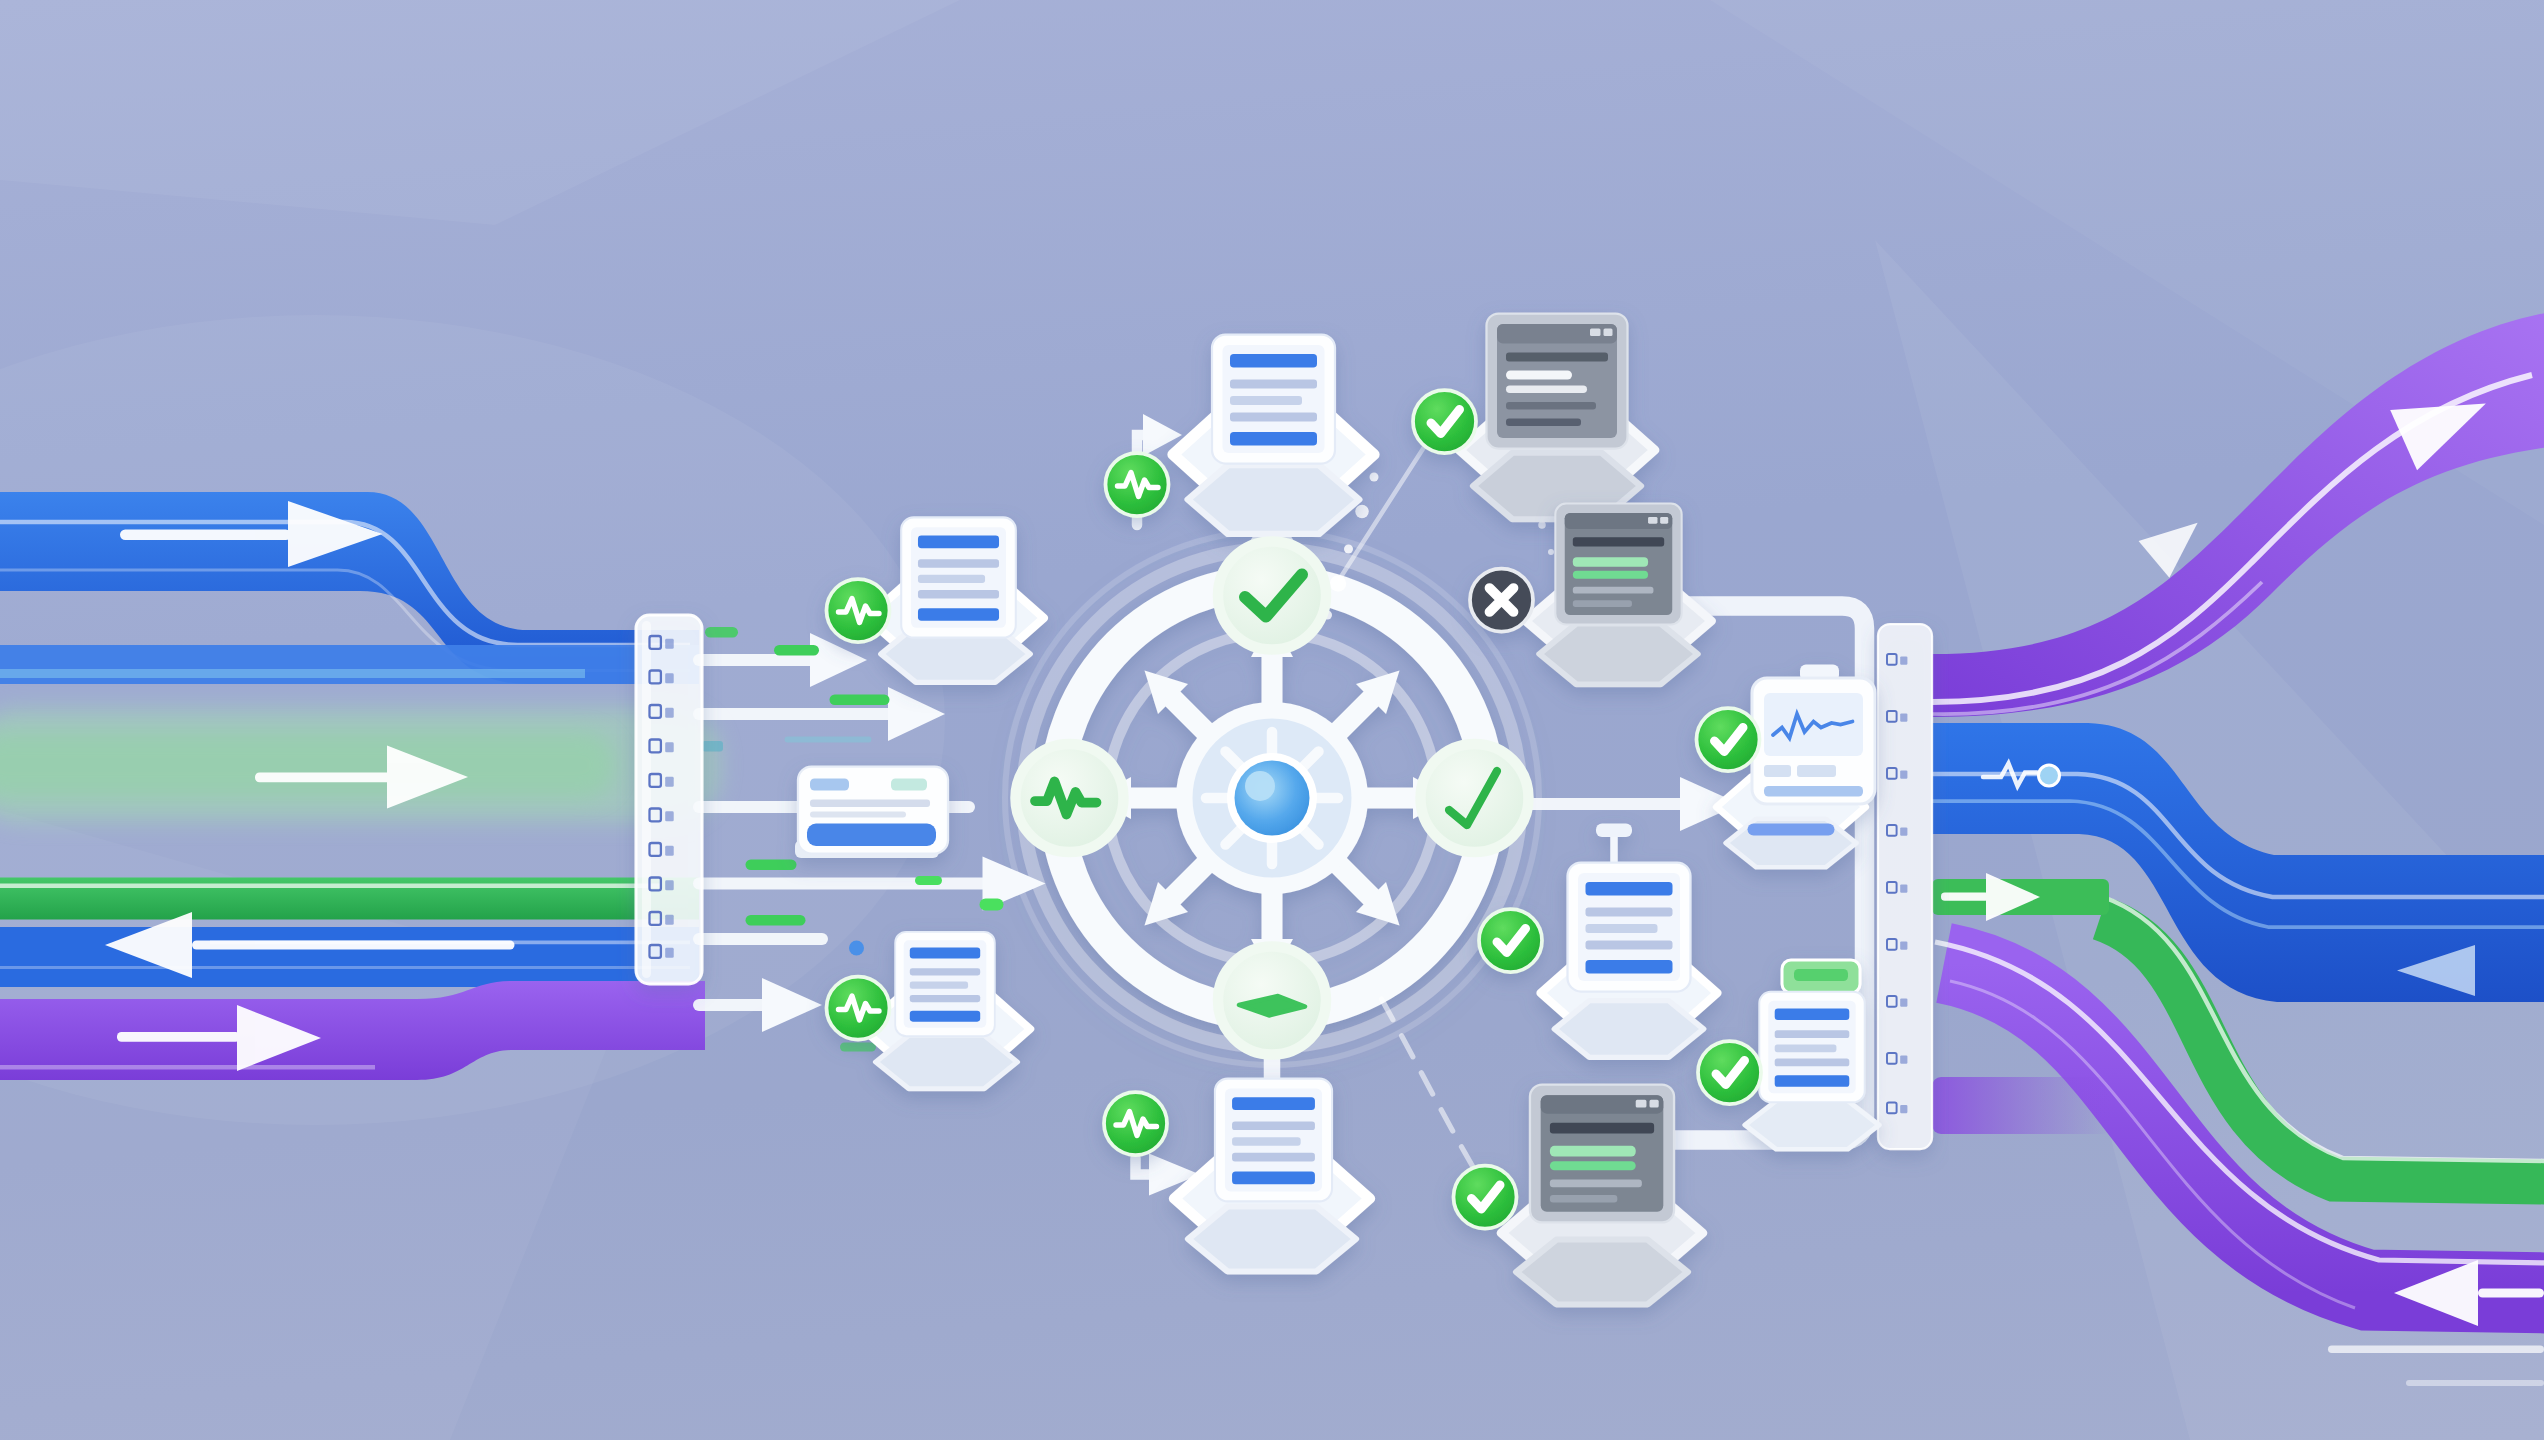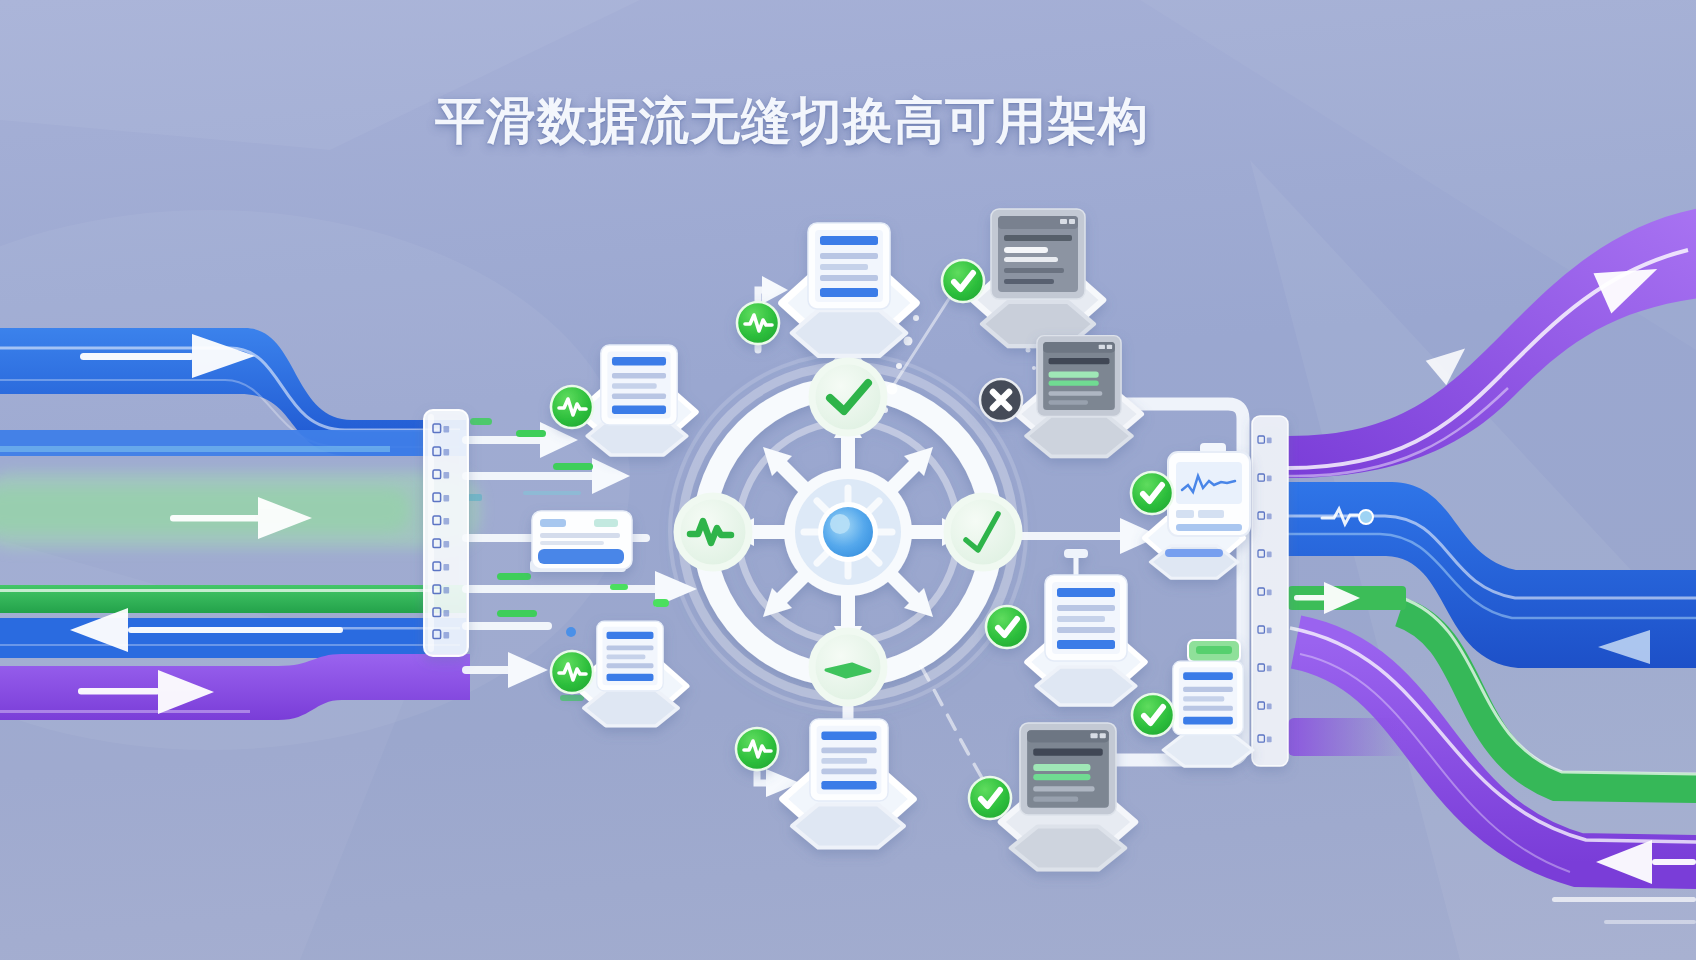--- a/index.html
+++ b/index.html
@@ -434,15 +434,14 @@
     <circle cx="983" cy="532" r="36" fill="url(#gNode)" stroke="#f0f9f1" stroke-width="7"></circle>
     <path d="M 966,540 L 978,550 L 998,514" stroke="#2eb44a" stroke-width="5.5" fill="none" stroke-linecap="round" stroke-linejoin="round"></path>
   </g>
   <g>
     <circle cx="848" cy="667" r="36" fill="url(#gNode)" stroke="#f0f9f1" stroke-width="7"></circle>
     <path d="M 826,670 L 852,664 L 870,671 L 846,677 Z" fill="#3ec35c" stroke="#3ec35c" stroke-width="3" stroke-linejoin="round"></path>
   </g>
 </g>
 </svg>
 
-<div class="title">平滑数据流无缝切换高可用架构</div>
 
 </div>
 
 </body></html>

